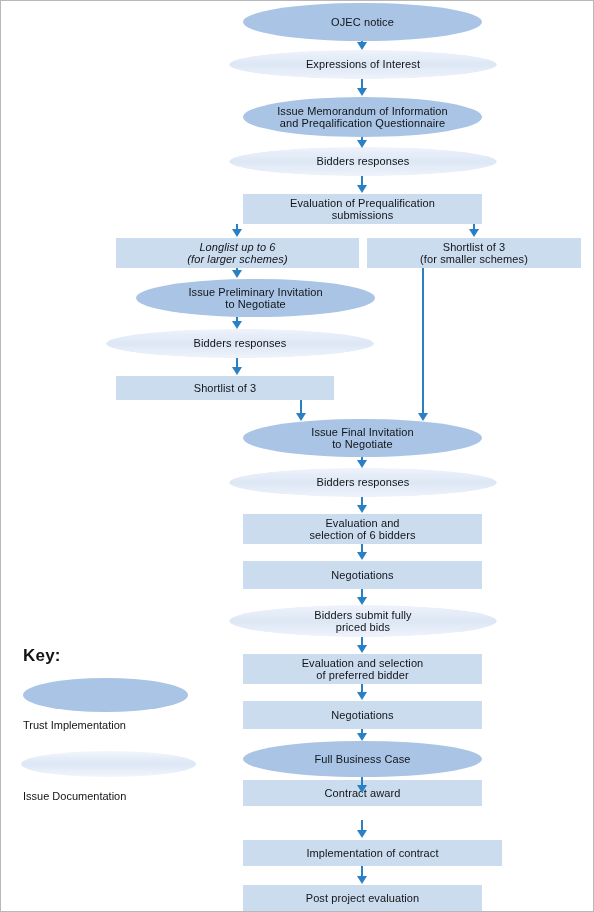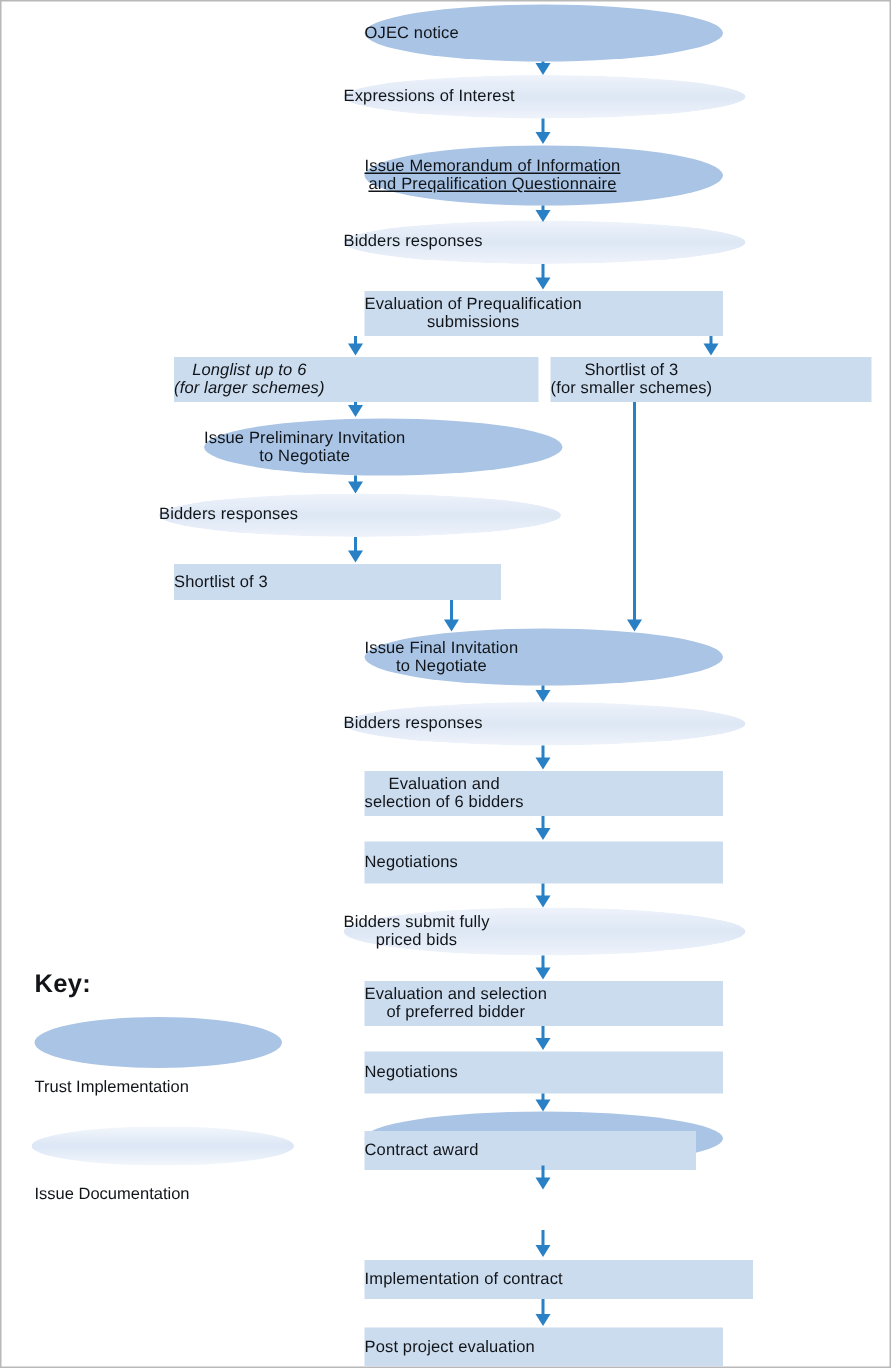--- a/index.html
+++ b/index.html
@@ -18,20 +18,21 @@
     border: 1px solid #b8b8b8;
     box-sizing: border-box;
     overflow: hidden;
   }
 
   
   .node {
     position: absolute;
     display: flex;
     align-items: center;
+    justify-content: center;
     text-align: center;
     color: #111418;
     font-size: 11px;
     line-height: 12.5px;
     letter-spacing: .1px;
     box-sizing: border-box;
     white-space: pre-line;
   }
 
   
@@ -122,21 +123,21 @@
 
   <div class="node n-oval" style="left:242px; top:2px; width:239px; height:38px;">
     <span>OJEC notice</span>
   </div>
 
   <div class="node n-lens" style="left:228px; top:49px; width:268px; height:29px;">
     <div class="lens-bg"></div>
     <span class="lens-txt">Expressions of Interest</span>
   </div>
 
-  <div class="node n-oval" style="left:242px; top:96px; width:239px; height:40px;text-decoration:underline;">
+  <div class="node n-oval" style="left:242px; top:96px; width:239px; height:40px;">
     <span>Issue Memorandum of Information
 and Preqalification Questionnaire</span>
   </div>
 
   <div class="node n-lens" style="left:228px; top:146px; width:268px; height:29px;">
     <div class="lens-bg"></div>
     <span class="lens-txt">Bidders responses</span>
   </div>
 
   <div class="node n-rect" style="left:242px; top:193px; width:239px; height:30px;">
@@ -199,21 +200,21 @@
   </div>
 
   <div class="node n-rect" style="left:242px; top:700px; width:239px; height:28px;">
     <span>Negotiations</span>
   </div>
 
   <div class="node n-oval" style="left:242px; top:740px; width:239px; height:36px;">
     <span>Full Business Case</span>
   </div>
 
-  <div class="node n-rect" style="left:242px; top:753px; width:221px; height:26px;">
+  <div class="node n-rect" style="left:242px; top:779px; width:239px; height:26px;">
     <span>Contract award</span>
   </div>
 
   <div class="node n-rect" style="left:242px; top:839px; width:259px; height:26px;">
     <span>Implementation of contract</span>
   </div>
 
   <div class="node n-rect" style="left:242px; top:884px; width:239px; height:26px;">
     <span>Post project evaluation</span>
   </div>

